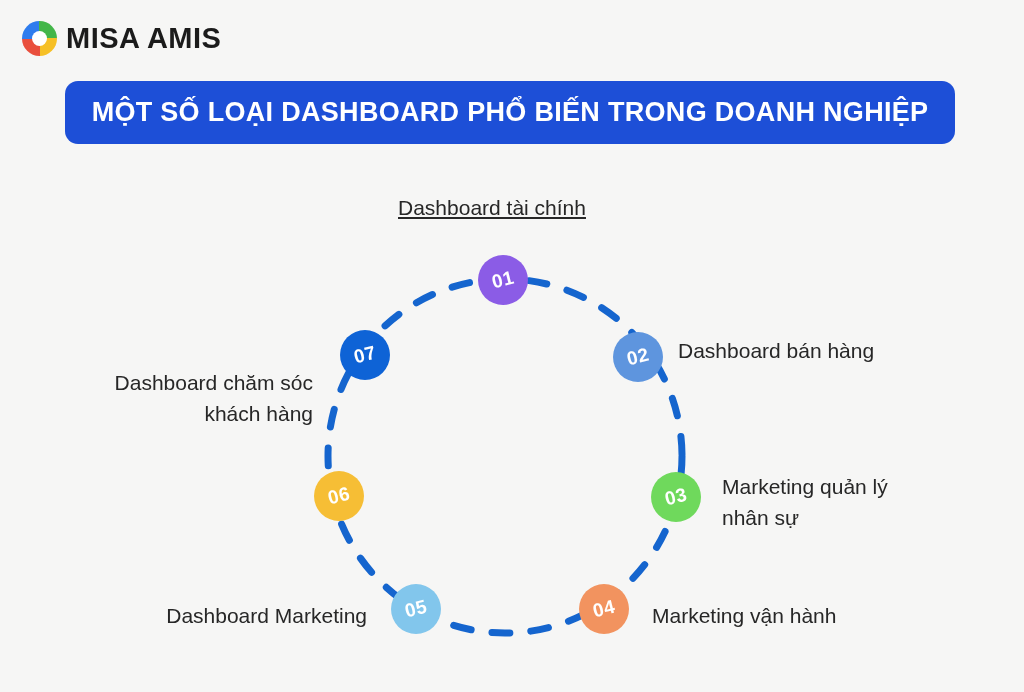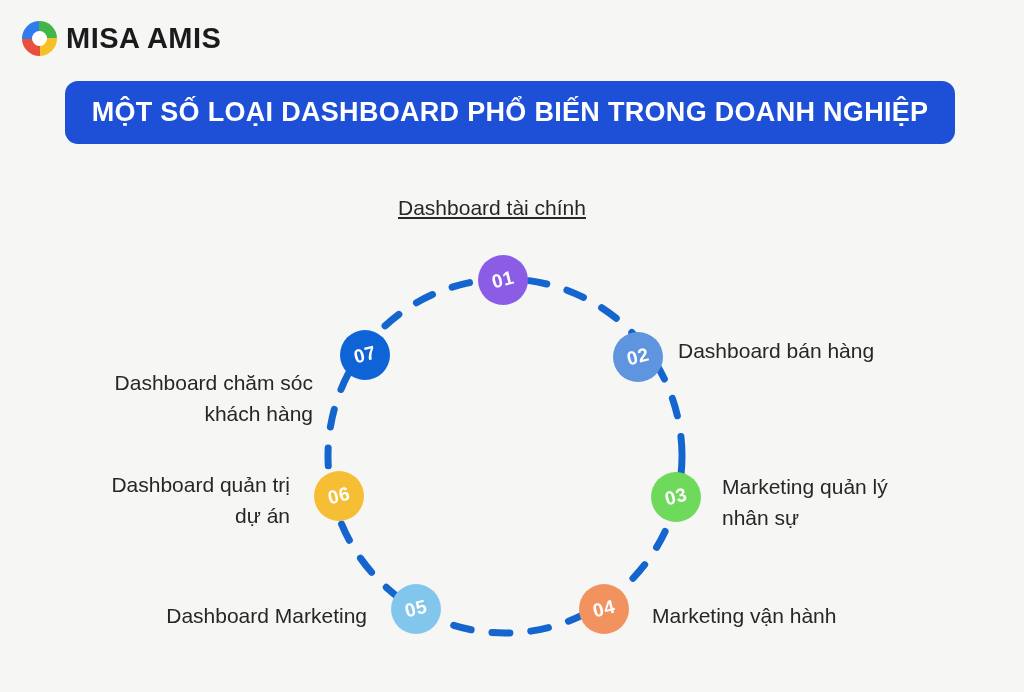--- a/index.html
+++ b/index.html
@@ -102,18 +102,16 @@
   <div class="node n7" style="background: rgb(14, 99, 214);">
       <span class="num">07</span>
     </div>
 
   <div class="label l1">Dashboard tài chính</div>
   <div class="label l2">Dashboard bán hàng</div>
   <div class="label l3">Marketing quản lý
 nhân sự</div>
   <div class="label l4">Marketing vận hành</div>
   <div class="label l5">Dashboard Marketing</div>
-  <div class="label l6">Dashboard quản trị
-dự án</div>
   <div class="label l7">Dashboard chăm sóc
 khách hàng</div>
 
 </div>
 
 </body></html>

